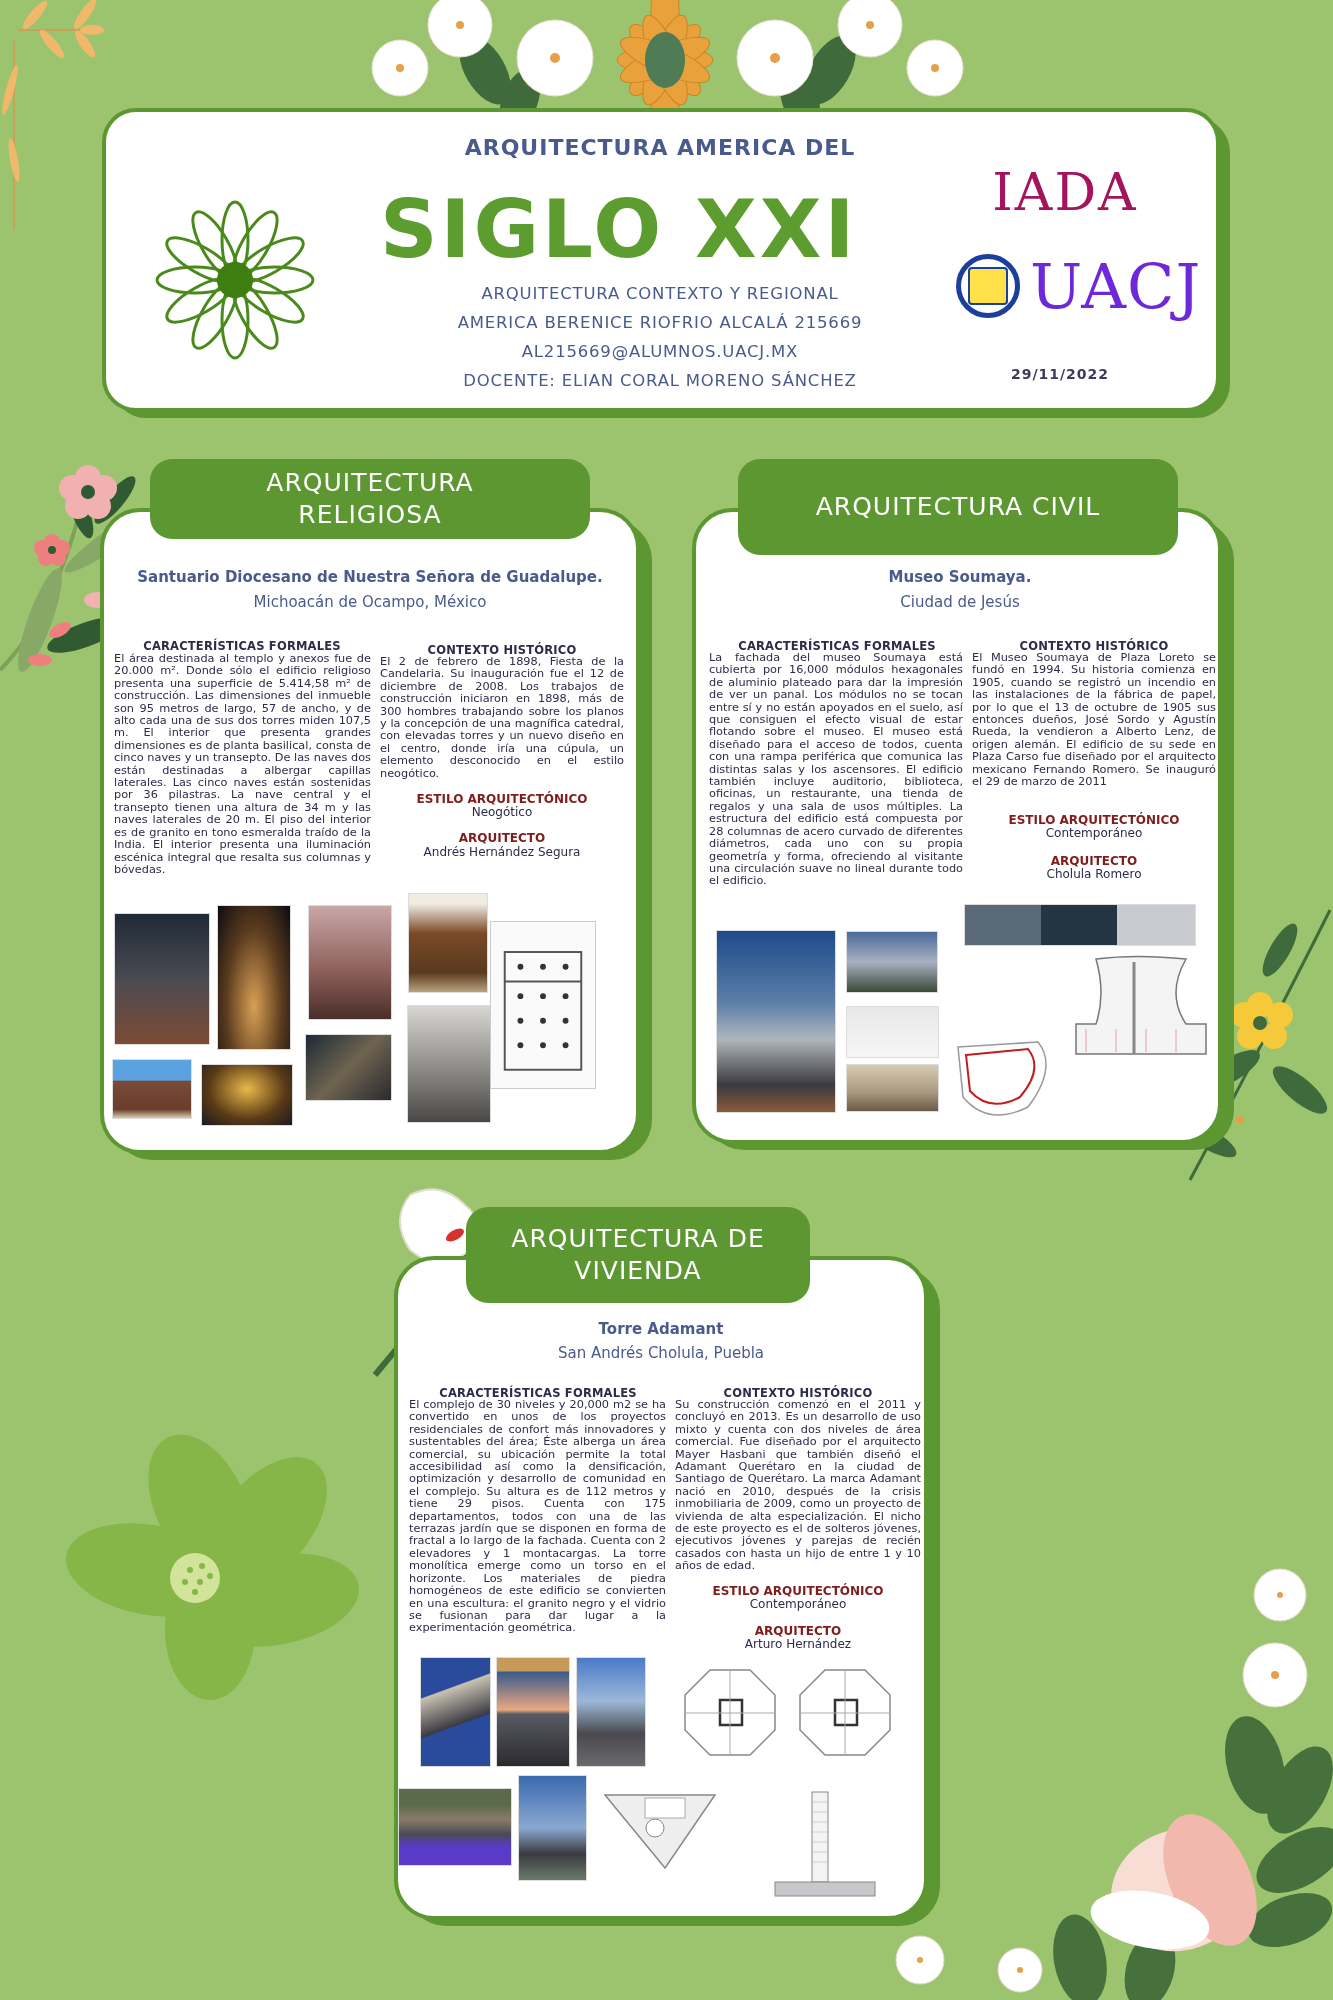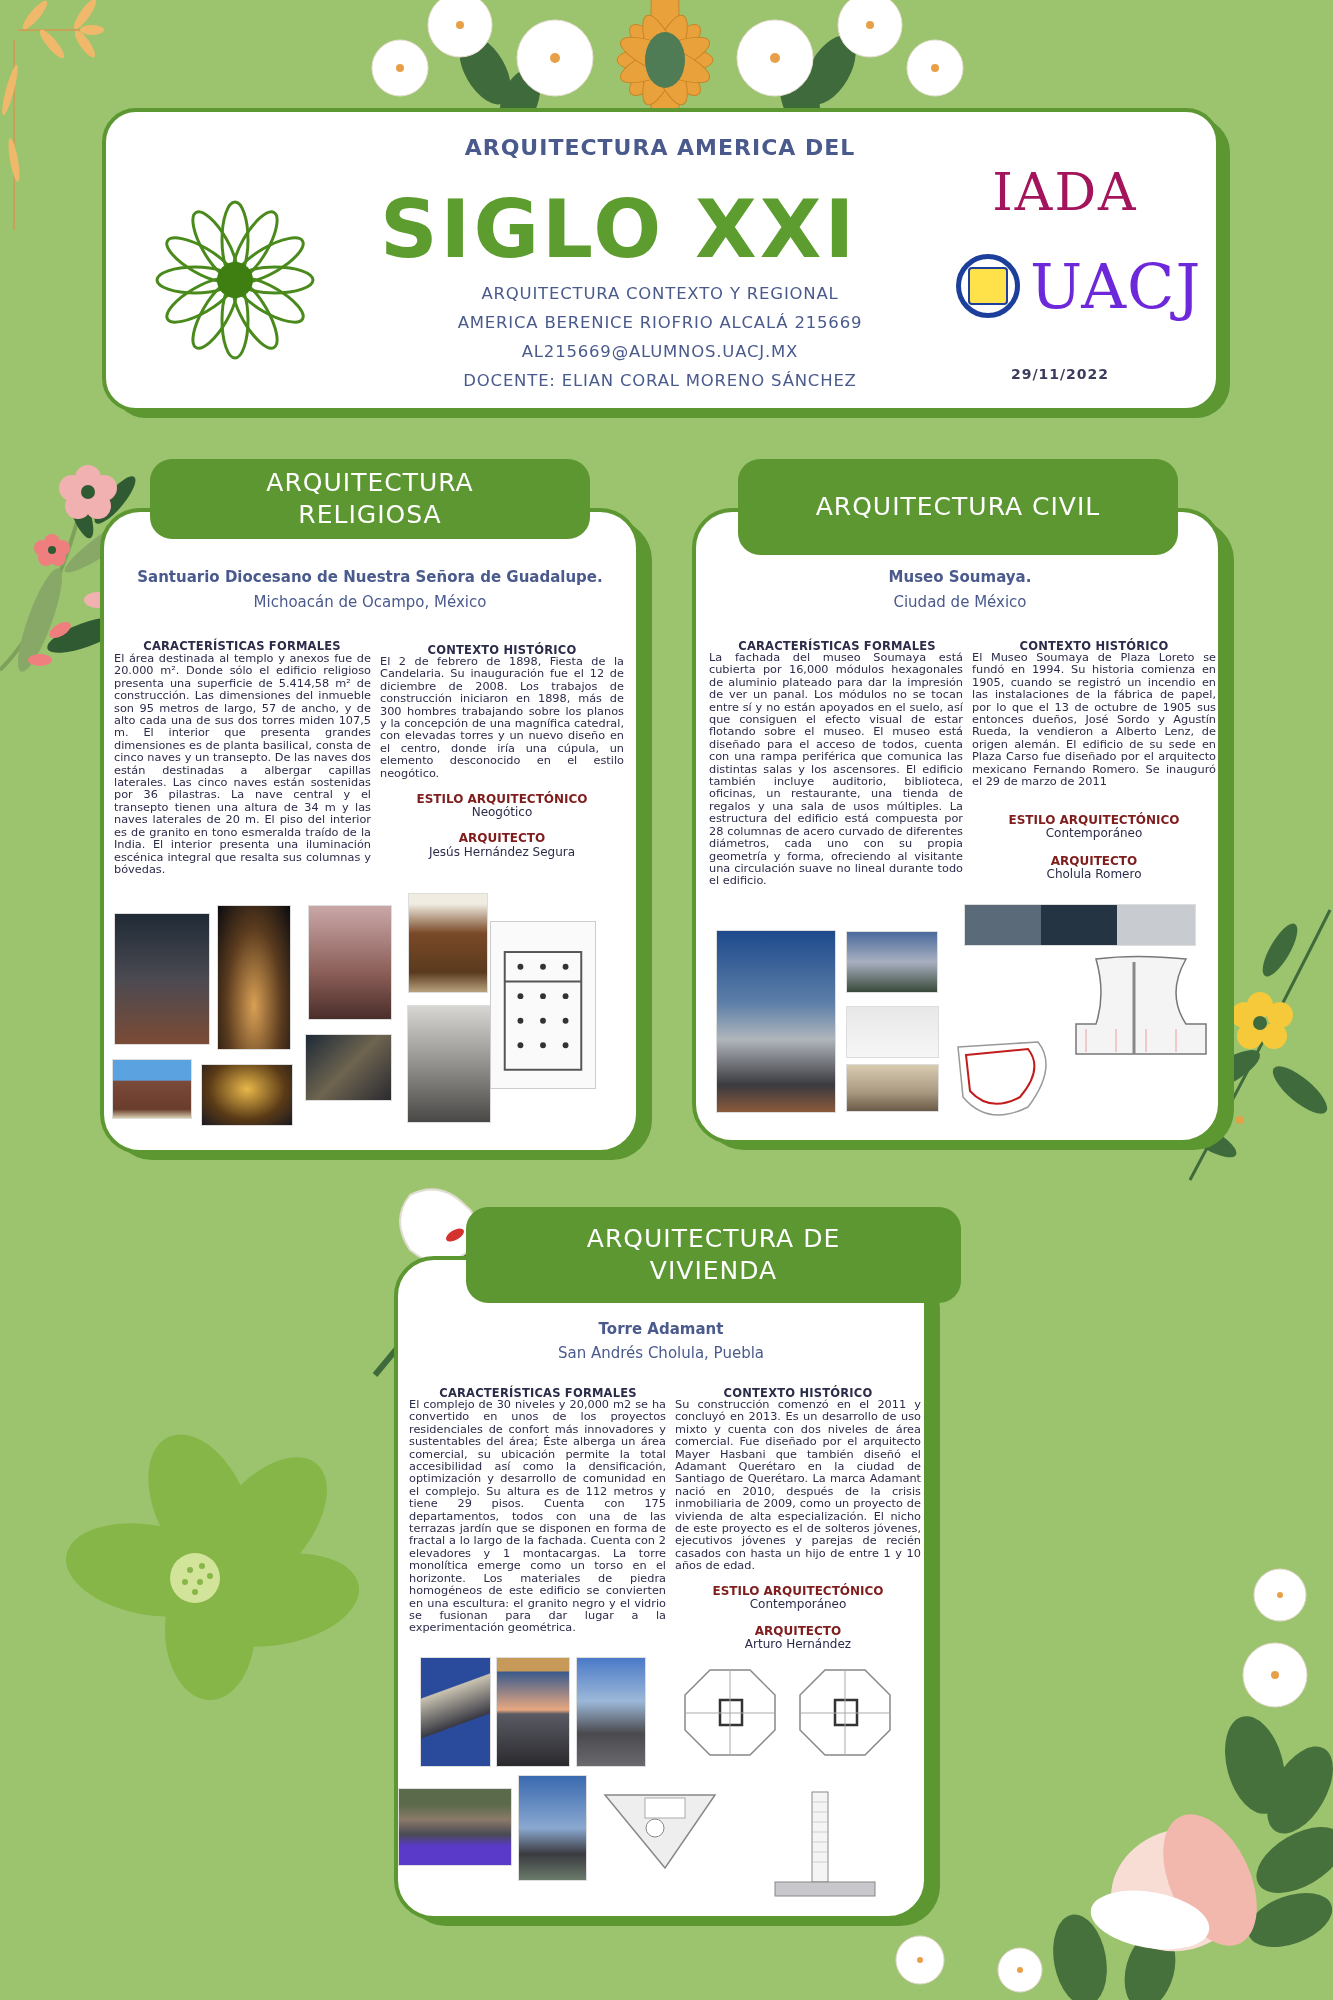--- a/index.html
+++ b/index.html
@@ -302,21 +302,21 @@
 <div class="abs location" style="left:110px;top:593px;width:520px;">Michoacán de Ocampo, México</div>
 
 <div class="abs col-h" style="left:112px;top:639px;width:260px;">CARACTERÍSTICAS FORMALES</div>
 <div class="abs col-t" style="left:114px;top:653px;width:257px;">El área destinada al templo y anexos fue de 20.000 m². Donde sólo el edificio religioso presenta una superficie de 5.414,58 m² de construcción. Las dimensiones del inmueble son 95 metros de largo, 57 de ancho, y de alto cada una de sus dos torres miden 107,5 m. El interior que presenta grandes dimensiones es de planta basilical, consta de cinco naves y un transepto. De las naves dos están destinadas a albergar capillas laterales. Las cinco naves están sostenidas por 36 pilastras. La nave central y el transepto tienen una altura de 34 m y las naves laterales de 20 m. El piso del interior es de granito en tono esmeralda traído de la India. El interior presenta una iluminación escénica integral que resalta sus columnas y bóvedas.</div>
 
 <div class="abs col-h" style="left:378px;top:643px;width:248px;">CONTEXTO HISTÓRICO</div>
 <div class="abs col-t" style="left:380px;top:656px;width:244px;">El 2 de febrero de 1898, Fiesta de la Candelaria. Su inauguración fue el 12 de diciembre de 2008. Los trabajos de construcción iniciaron en 1898, más de 300 hombres trabajando sobre los planos y la concepción de una magnífica catedral, con elevadas torres y un nuevo diseño en el centro, donde iría una cúpula, un elemento desconocido en el estilo neogótico.</div>
 <div class="abs meta-h" style="left:378px;top:792px;width:248px;">ESTILO ARQUITECTÓNICO</div>
 <div class="abs meta-v" style="left:378px;top:805px;width:248px;">Neogótico</div>
 <div class="abs meta-h" style="left:378px;top:831px;width:248px;">ARQUITECTO</div>
-<div class="abs meta-v" style="left:378px;top:845px;width:248px;">Jesús Hernández Segura</div>
+<div class="abs meta-v" style="left:378px;top:845px;width:248px;">Andrés Hernández Segura</div>
 
 <div class="abs ph" style="left:114px;top:913px;width:96px;height:132px;background:linear-gradient(180deg,#1f2a36,#4b4a52 50%,#7b4b35);"></div>
 <div class="abs ph" style="left:217px;top:905px;width:74px;height:145px;background:radial-gradient(ellipse at 50% 70%,#d9a055,#5a3b1e 55%,#0b0b10);"></div>
 <div class="abs ph" style="left:308px;top:905px;width:84px;height:115px;background:linear-gradient(180deg,#c9a7a7,#8a5d57 60%,#4a2e2a);"></div>
 <div class="abs ph" style="left:408px;top:893px;width:80px;height:100px;background:linear-gradient(180deg,#f0ece2 10%,#7a4a28 40%,#5a3a1e 80%,#b8a27e);"></div>
 <div class="abs ph" style="left:407px;top:1005px;width:84px;height:118px;background:linear-gradient(180deg,#d8d6d2,#8c8a86 55%,#4a4846);"></div>
 <div class="abs ph" style="left:112px;top:1059px;width:80px;height:60px;background:linear-gradient(180deg,#5aa2e0 35%,#7a4a3a 36%,#6a3c2c 85%,#d8ccb0);"></div>
 <div class="abs ph" style="left:201px;top:1064px;width:92px;height:62px;background:radial-gradient(ellipse at 50% 40%,#e8b84a,#5a3a16 60%,#1a1a20);"></div>
 <div class="abs ph" style="left:305px;top:1034px;width:87px;height:67px;background:linear-gradient(135deg,#1e2a36,#6e6450 50%,#2a2a30);"></div>
 <div class="abs plan" style="left:490px;top:921px;width:106px;height:168px;">
@@ -341,21 +341,21 @@
       </g>
     </svg>
 </div>
 
 <div class="abs card-shadow" style="left:704px;top:520px;width:530px;height:630px;"></div>
 <div class="abs card" style="left:692px;top:508px;width:530px;height:636px;"></div>
 <div class="abs tab" style="left:738px;top:459px;width:440px;height:96px;">
   <span>ARQUITECTURA CIVIL</span>
 </div>
 <div class="abs subject" style="left:700px;top:568px;width:520px;">Museo Soumaya.</div>
-<div class="abs location" style="left:700px;top:593px;width:520px;">Ciudad de México</div>
+<div class="abs location" style="left:700px;top:593px;width:520px;">Ciudad de Jesús</div>
 
 <div class="abs col-h" style="left:708px;top:639px;width:258px;">CARACTERÍSTICAS FORMALES</div>
 <div class="abs col-t" style="left:709px;top:652px;width:254px;">La fachada del museo Soumaya está cubierta por 16,000 módulos hexagonales de aluminio plateado para dar la impresión de ver un panal. Los módulos no se tocan entre sí y no están apoyados en el suelo, así que consiguen el efecto visual de estar flotando sobre el museo. El museo está diseñado para el acceso de todos, cuenta con una rampa periférica que comunica las distintas salas y los ascensores. El edificio también incluye auditorio, biblioteca, oficinas, un restaurante, una tienda de regalos y una sala de usos múltiples. La estructura del edificio está compuesta por 28 columnas de acero curvado de diferentes diámetros, cada uno con su propia geometría y forma, ofreciendo al visitante una circulación suave no lineal durante todo el edificio.</div>
 
 <div class="abs col-h" style="left:970px;top:639px;width:248px;">CONTEXTO HISTÓRICO</div>
 <div class="abs col-t" style="left:972px;top:652px;width:244px;">El Museo Soumaya de Plaza Loreto se fundó en 1994. Su historia comienza en 1905, cuando se registró un incendio en las instalaciones de la fábrica de papel, por lo que el 13 de octubre de 1905 sus entonces dueños, José Sordo y Agustín Rueda, la vendieron a Alberto Lenz, de origen alemán. El edificio de su sede en Plaza Carso fue diseñado por el arquitecto mexicano Fernando Romero. Se inauguró el 29 de marzo de 2011</div>
 <div class="abs meta-h" style="left:970px;top:813px;width:248px;">ESTILO ARQUITECTÓNICO</div>
 <div class="abs meta-v" style="left:970px;top:826px;width:248px;">Contemporáneo</div>
 <div class="abs meta-h" style="left:970px;top:854px;width:248px;">ARQUITECTO</div>
 <div class="abs meta-v" style="left:970px;top:867px;width:248px;">Cholula Romero</div>
@@ -379,21 +379,21 @@
         <line x1="60" y1="75" x2="60" y2="98"></line>
         <line x1="90" y1="75" x2="90" y2="98"></line>
         <line x1="120" y1="75" x2="120" y2="98"></line>
       </g>
       <line x1="78" y1="8" x2="78" y2="100" stroke="#888" stroke-width="3"></line>
     </svg>
 </div>
 
 <div class="abs card-shadow" style="left:406px;top:1268px;width:534px;height:658px;"></div>
 <div class="abs card" style="left:394px;top:1256px;width:534px;height:664px;"></div>
-<div class="abs tab" style="left:466px;top:1207px;width:495px;height:96px;flex-direction:column;">
+<div class="abs tab" style="left:466px;top:1207px;width:344px;height:96px;flex-direction:column;">
   <span>ARQUITECTURA DE</span>
   <span>VIVIENDA</span>
 </div>
 <div class="abs subject" style="left:402px;top:1320px;width:518px;">Torre Adamant</div>
 <div class="abs location" style="left:402px;top:1344px;width:518px;">San Andrés Cholula, Puebla</div>
 
 <div class="abs col-h" style="left:408px;top:1386px;width:260px;">CARACTERÍSTICAS FORMALES</div>
 <div class="abs col-t" style="left:409px;top:1399px;width:257px;">El complejo de 30 niveles y 20,000 m2 se ha convertido en unos de los proyectos residenciales de confort más innovadores y sustentables del área; Éste alberga un área comercial, su ubicación permite la total accesibilidad así como la densificación, optimización y desarrollo de comunidad en el complejo. Su altura es de 112 metros y tiene 29 pisos. Cuenta con 175 departamentos, todos con una de las terrazas jardín que se disponen en forma de fractal a lo largo de la fachada. Cuenta con 2 elevadores y 1 montacargas. La torre monolítica emerge como un torso en el horizonte. Los materiales de piedra homogéneos de este edificio se convierten en una escultura: el granito negro y el vidrio se fusionan para dar lugar a la experimentación geométrica.</div>
 
 <div class="abs col-h" style="left:673px;top:1386px;width:250px;">CONTEXTO HISTÓRICO</div>

